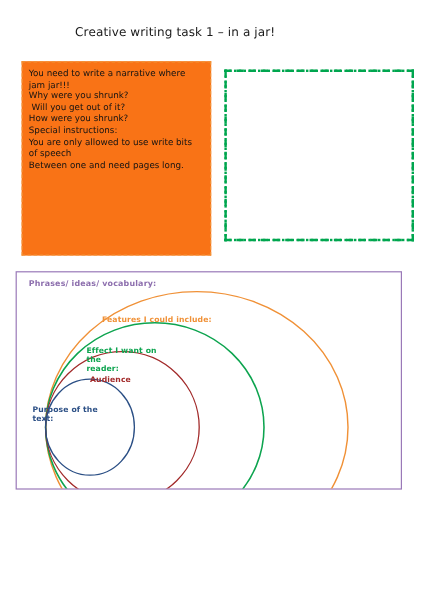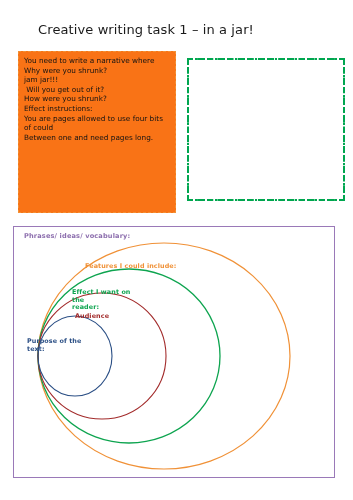--- a/index.html
+++ b/index.html
@@ -16,21 +16,21 @@
     -webkit-font-smoothing: antialiased;
   }
 
   
   .page-title {
     position: absolute;
     left: 0;
     top: 22px;
     width: 292px;
     text-align: center;
-    font-size: 13px;
+    font-size: 10px;
     color: #1a1a1a;
     font-weight: 400;
     letter-spacing: 0.1px;
     white-space: nowrap;
   }
 
   
   .task-box {
     position: absolute;
     left: 18px;
@@ -68,21 +68,21 @@
     border: 2px dotted #00a64f;
     pointer-events: none;
   }
 
   
   .vocab-panel {
     position: absolute;
     left: 13px;
     top: 226px;
     width: 322px;
-    height: 252px;
+    height: 182px;
     box-sizing: border-box;
     border: 1.4px solid #9a79b8;
     background: #ffffff;
     overflow: hidden;
   }
   .vocab-title {
     position: absolute;
     left: 10px;
     top: 5px;
     font-size: 6.6px;
@@ -115,27 +115,27 @@
   .lbl-audience  { left: 61px;  top: 86px;  color: #a22a2a; }
   .lbl-purpose   { left: 13px;  top: 111px; color: #2b4f85; width: 60px; }
 </style>
 </head>
 <body>
 
 <div class="page-title">Creative writing task 1 – in a jar!</div>
 
 <div class="task-box">
   <div class="task-line">You need to write a narrative where</div>
+  <div class="task-line">jam jar!!!</div>
   <div class="task-line">Why were you shrunk?</div>
-  <div class="task-line">jam jar!!!</div>
   <div class="task-line"> Will you get out of it?</div>
   <div class="task-line">How were you shrunk?</div>
-  <div class="task-line">Effect instructions:</div>
-  <div class="task-line">You are pages allowed to use four bits</div>
-  <div class="task-line">of could</div>
+  <div class="task-line">Special instructions:</div>
+  <div class="task-line">You are only allowed to use write bits</div>
+  <div class="task-line">of speech</div>
   <div class="task-line">Between one and need pages long.</div>
 </div>
 
 <div class="green-box">
   <span></span>
 </div>
 
 <div class="vocab-panel">
 
   <div class="vocab-title">Phrases/ ideas/ vocabulary:</div>

